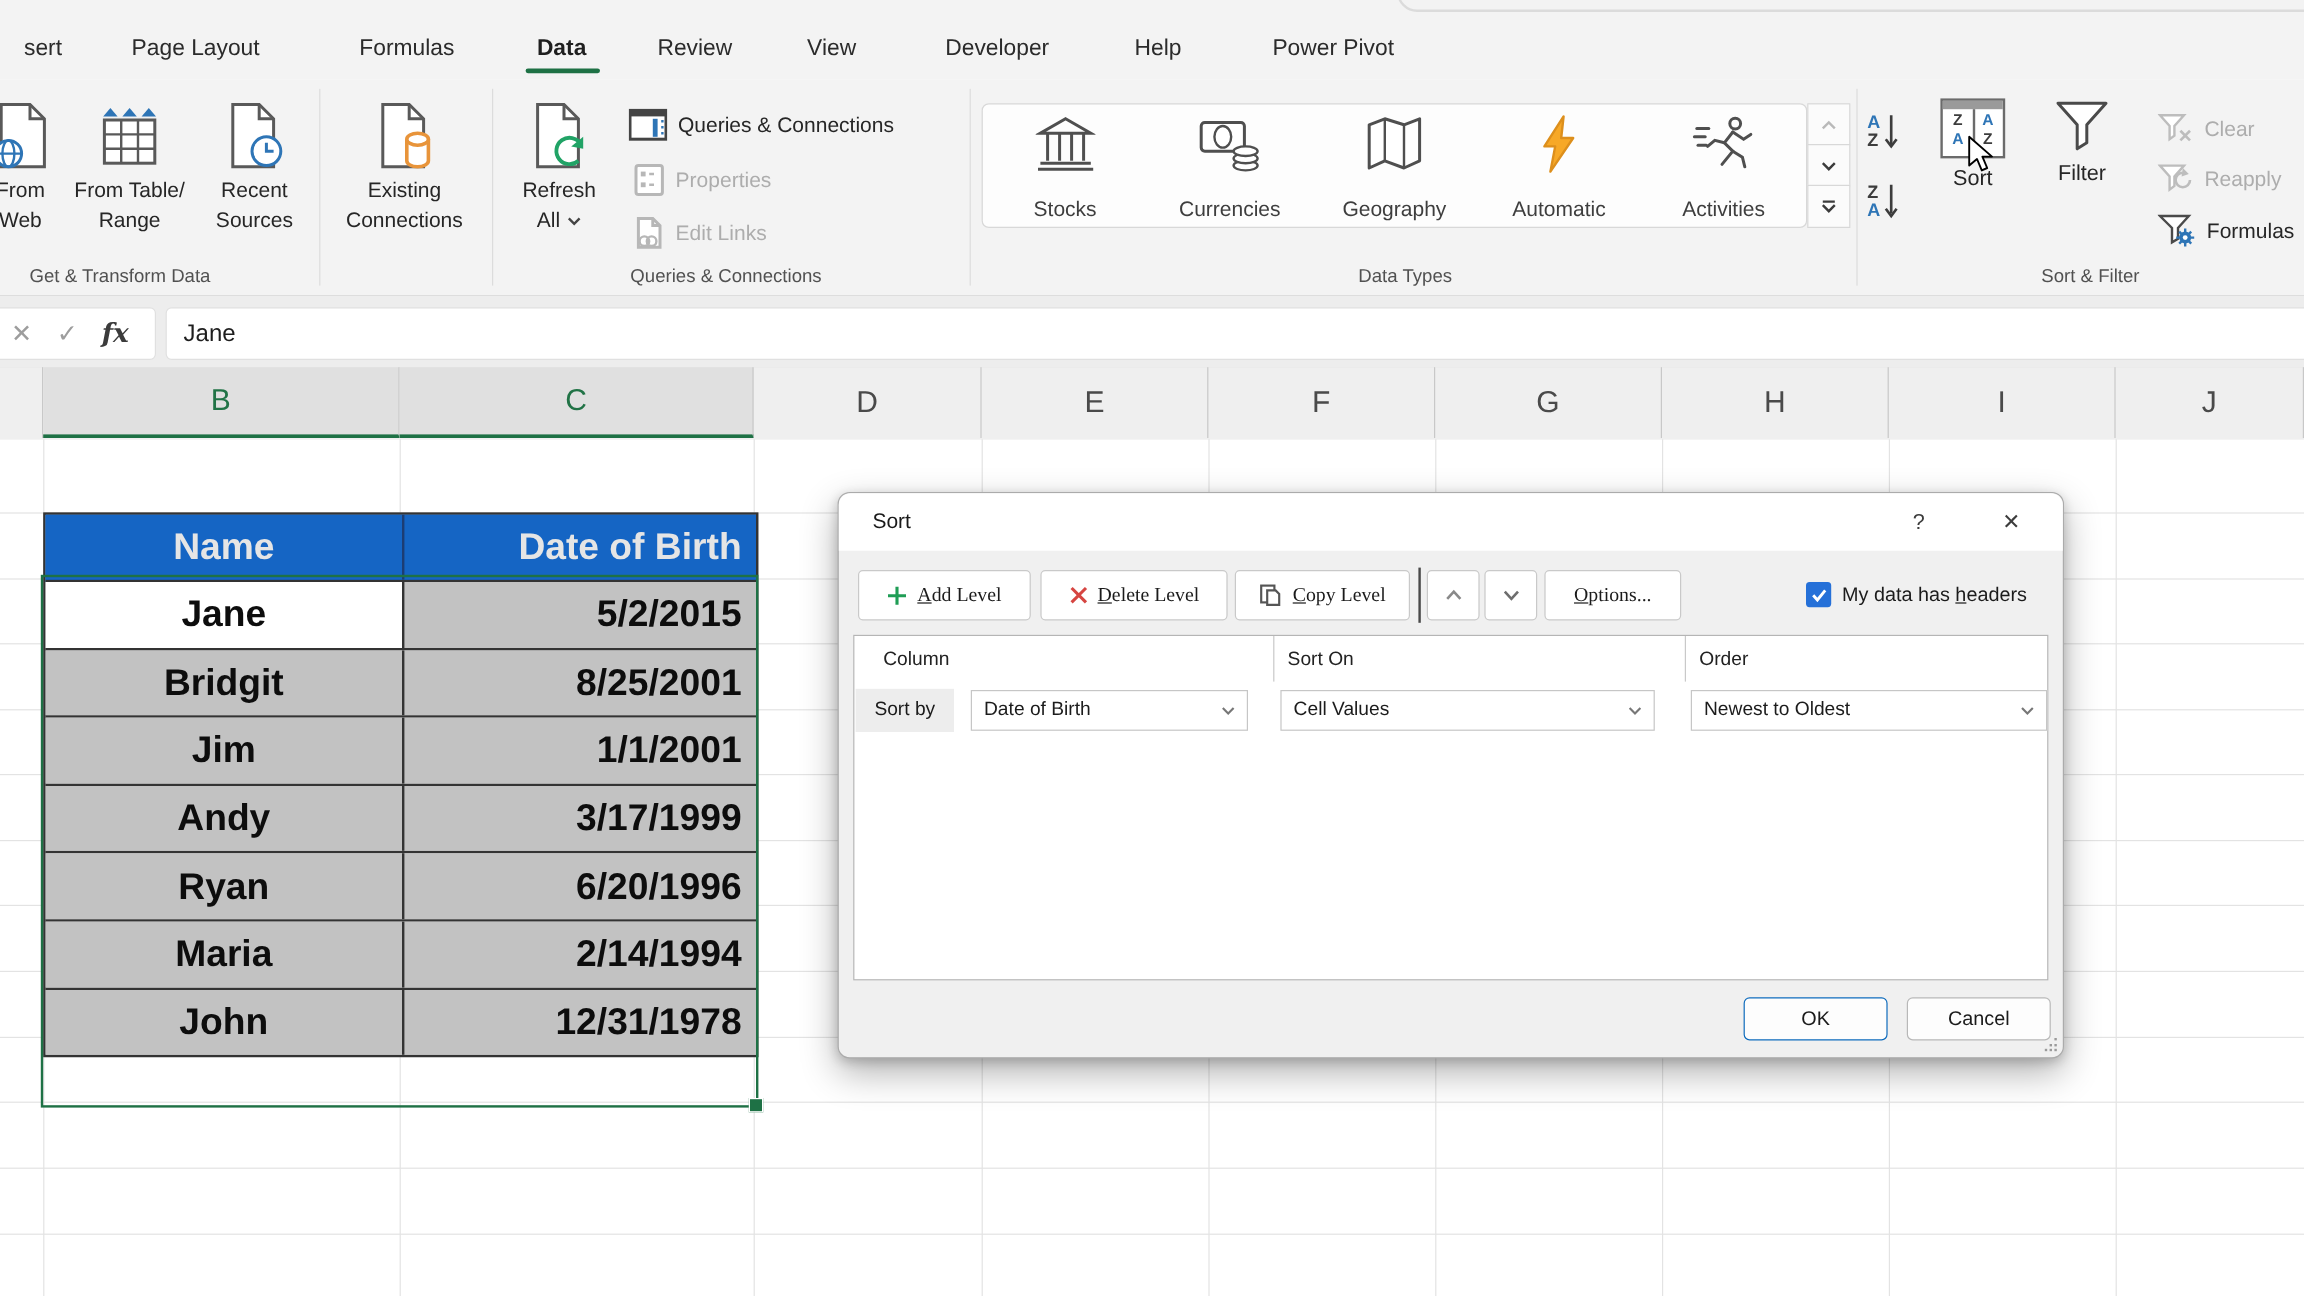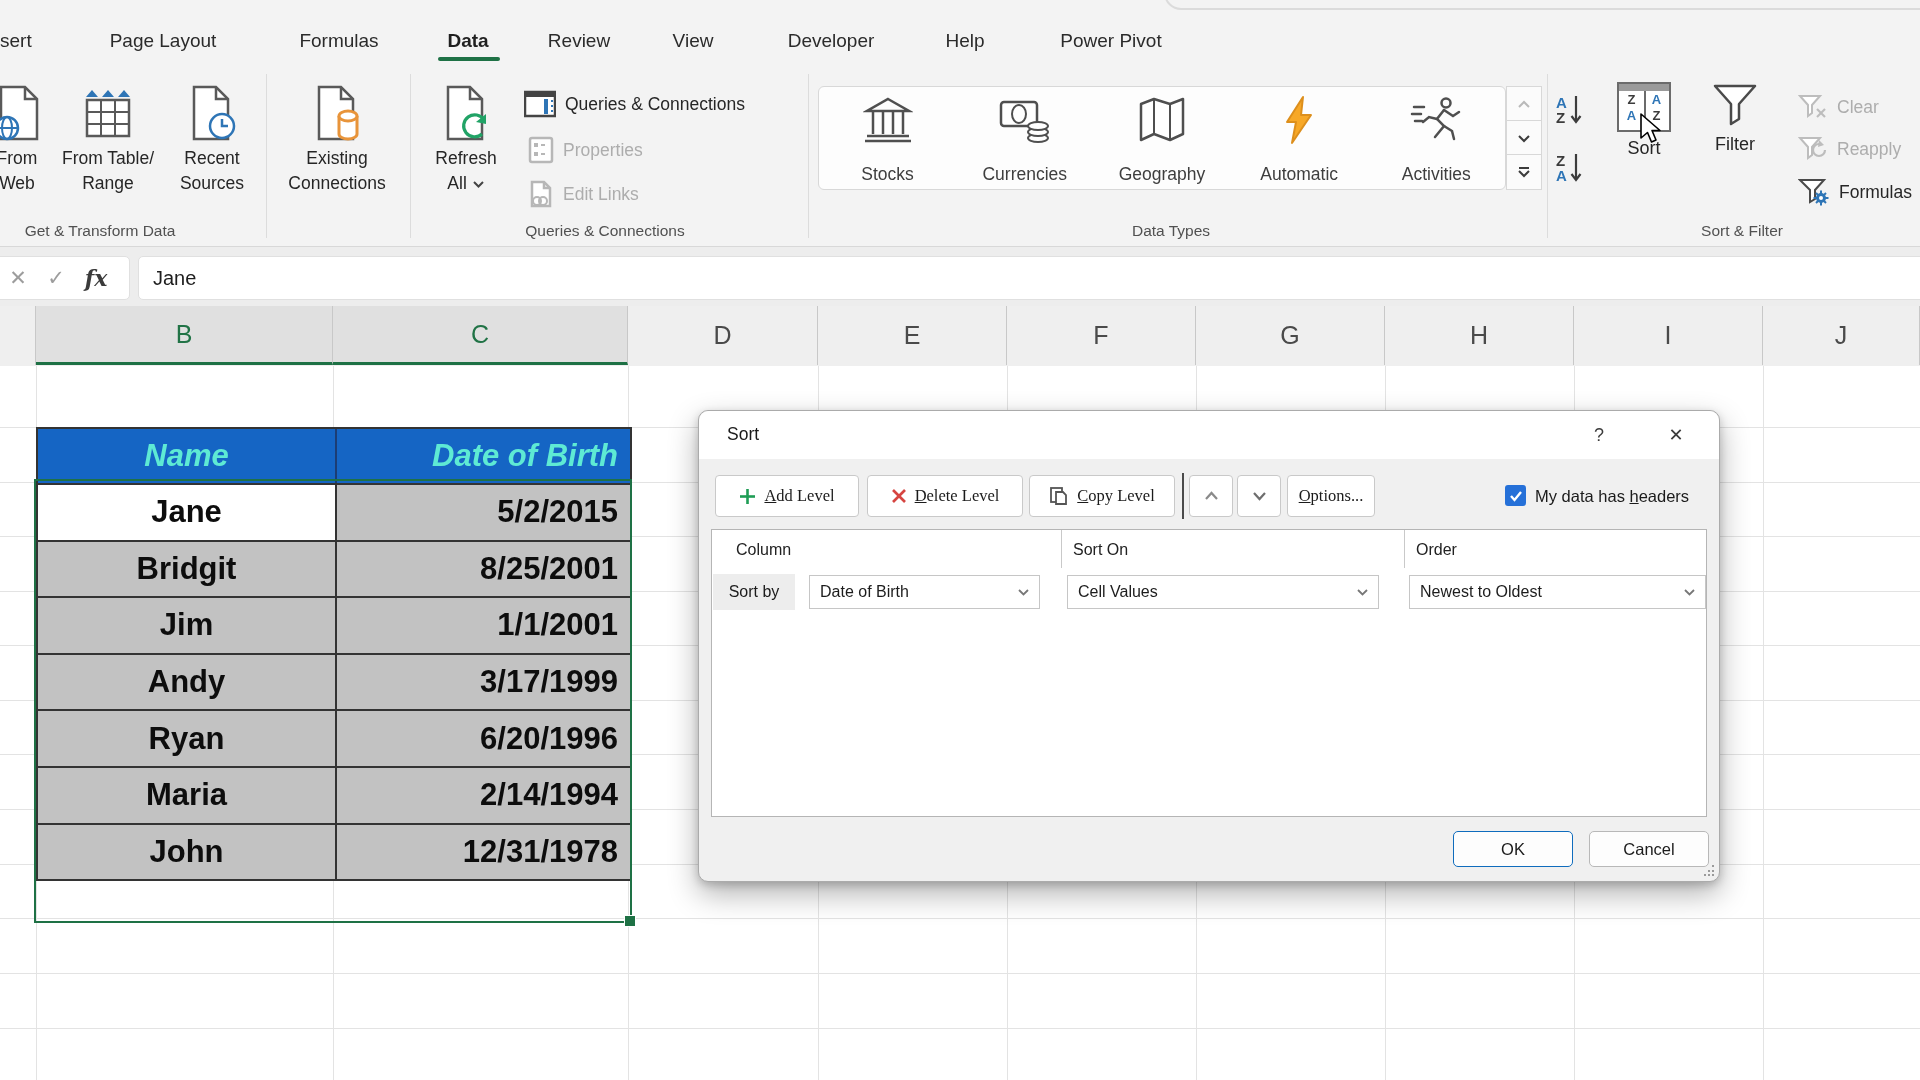--- a/index.html
+++ b/index.html
@@ -5,21 +5,21 @@
   html,body{margin:0;padding:0;}
   .screen{position:relative;width:1920px;height:1080px;overflow:hidden;background:#fff;
           font-family:"Liberation Sans",sans-serif;color:#262626;}
   .abs{position:absolute;}
 
   
   .topstrip{position:absolute;left:0;top:0;width:1920px;height:66px;background:#F3F3F3;}
   .search-remnant{position:absolute;left:1164px;top:-28px;width:780px;height:34px;
                   border:2px solid #DBDBDB;border-radius:17px;background:#F3F3F3;}
   .tab{position:absolute;top:30px;transform:translateX(-50%);font-size:19px;color:#2b2b2b;white-space:nowrap;}
-  .tab.first{transform:none;left:0;}
+  .tab.first{transform:none;left:0;padding-left:20px;}
   .tab.active{font-weight:700;color:#1f1f1f;}
   .tab-underline{position:absolute;left:438px;top:57px;width:62px;height:4px;background:#1E7145;border-radius:2px;}
 
   
   .ribbon{position:absolute;left:0;top:66px;width:1920px;height:180px;background:#F3F3F3;border-bottom:1px solid #D8D8D8;}
   .vdiv{position:absolute;top:8px;height:164px;width:1px;background:#DCDCDC;}
   .glabel{position:absolute;top:156px;transform:translateX(-50%);font-size:15.5px;color:#515151;white-space:nowrap;}
   .rlb{position:absolute;top:14px;width:124px;text-align:center;}
   .rlb .ic{height:62px;display:flex;align-items:flex-end;justify-content:center;}
   .rlb .l{font-size:17.5px;color:#262626;line-height:1.4;margin-top:4px;}
@@ -60,21 +60,21 @@
   .hline{position:absolute;left:0;width:1920px;height:1px;background:#E3E3E3;}
   .vline{position:absolute;top:0;height:714px;width:1px;background:#E3E3E3;}
 
   .xtable{position:absolute;left:36px;top:61px;width:592px;border:2px solid #333;z-index:5;background:#C2C2C2;}
   .trow{display:flex;height:54.6px;border-bottom:2px solid #333;}
   .trow:last-child{border-bottom:none;}
   .trow.head{height:54px;background:#1565C4;}
   .tcell{box-sizing:border-box;display:flex;align-items:center;font-weight:700;font-size:31px;color:#0d0d0d;background:#C2C2C2;}
   .tcell.c1{width:297px;justify-content:center;}
   .tcell.c2{width:295px;justify-content:flex-end;padding-right:12px;border-left:2px solid #333;}
-  .trow.head .tcell{background:#1565C4;color:#5eead4;font-style:italic;}
+  .trow.head .tcell{background:#1565C4;color:#e5e5e5;}
   .trow.head .tcell.c2{border-left:2px solid #1c3d74;}
   .tcell.active{background:#fff;}
   .selbox{position:absolute;left:34px;top:113px;width:594px;height:440px;border:2.5px solid #1E7145;z-index:6;pointer-events:none;}
   .handle{position:absolute;right:-6px;bottom:-6px;width:10px;height:10px;background:#1E7145;border:1.5px solid #fff;}
 
   
   .dialog{position:absolute;left:698px;top:410px;width:1022px;height:472px;background:#F0F0F0;
           border:1px solid #ABABAB;border-radius:10px;z-index:30;
           box-shadow:0 12px 30px rgba(0,0,0,.30),0 3px 9px rgba(0,0,0,.18);box-sizing:border-box;}
   .dtitle{position:absolute;left:0;top:0;width:100%;height:48px;background:#fff;border-radius:10px 10px 0 0;}
@@ -530,21 +530,21 @@
     <div class="tbtn" style="left:490px;width:44px">
       <svg width="15" height="10" viewBox="0 0 15 10">
           <polyline points="2,8 7.5,2 13,8" fill="none" stroke="#8a8a8a" stroke-width="2.2"></polyline>
         </svg>
     </div>
     <div class="tbtn" style="left:538px;width:44px">
       <svg width="15" height="10" viewBox="0 0 15 10">
           <polyline points="2,2 7.5,8 13,2" fill="none" stroke="#6e6e6e" stroke-width="2.2"></polyline>
         </svg>
     </div>
-    <div class="tbtn" style="left:588px;width:88px">
+    <div class="tbtn" style="left:588px;width:114px">
       <span><span class="u">O</span><span>ptions...</span></span>
     </div>
 
     <div class="cbox">
       <svg width="14" height="12" viewBox="0 0 14 12">
           <polyline points="2,6 5.5,10 12,2" fill="none" stroke="#fff" stroke-width="2.4"></polyline>
         </svg>
     </div>
     <div class="clabel"><span>My data has </span><span class="u">h</span><span>eaders</span></div>
 

